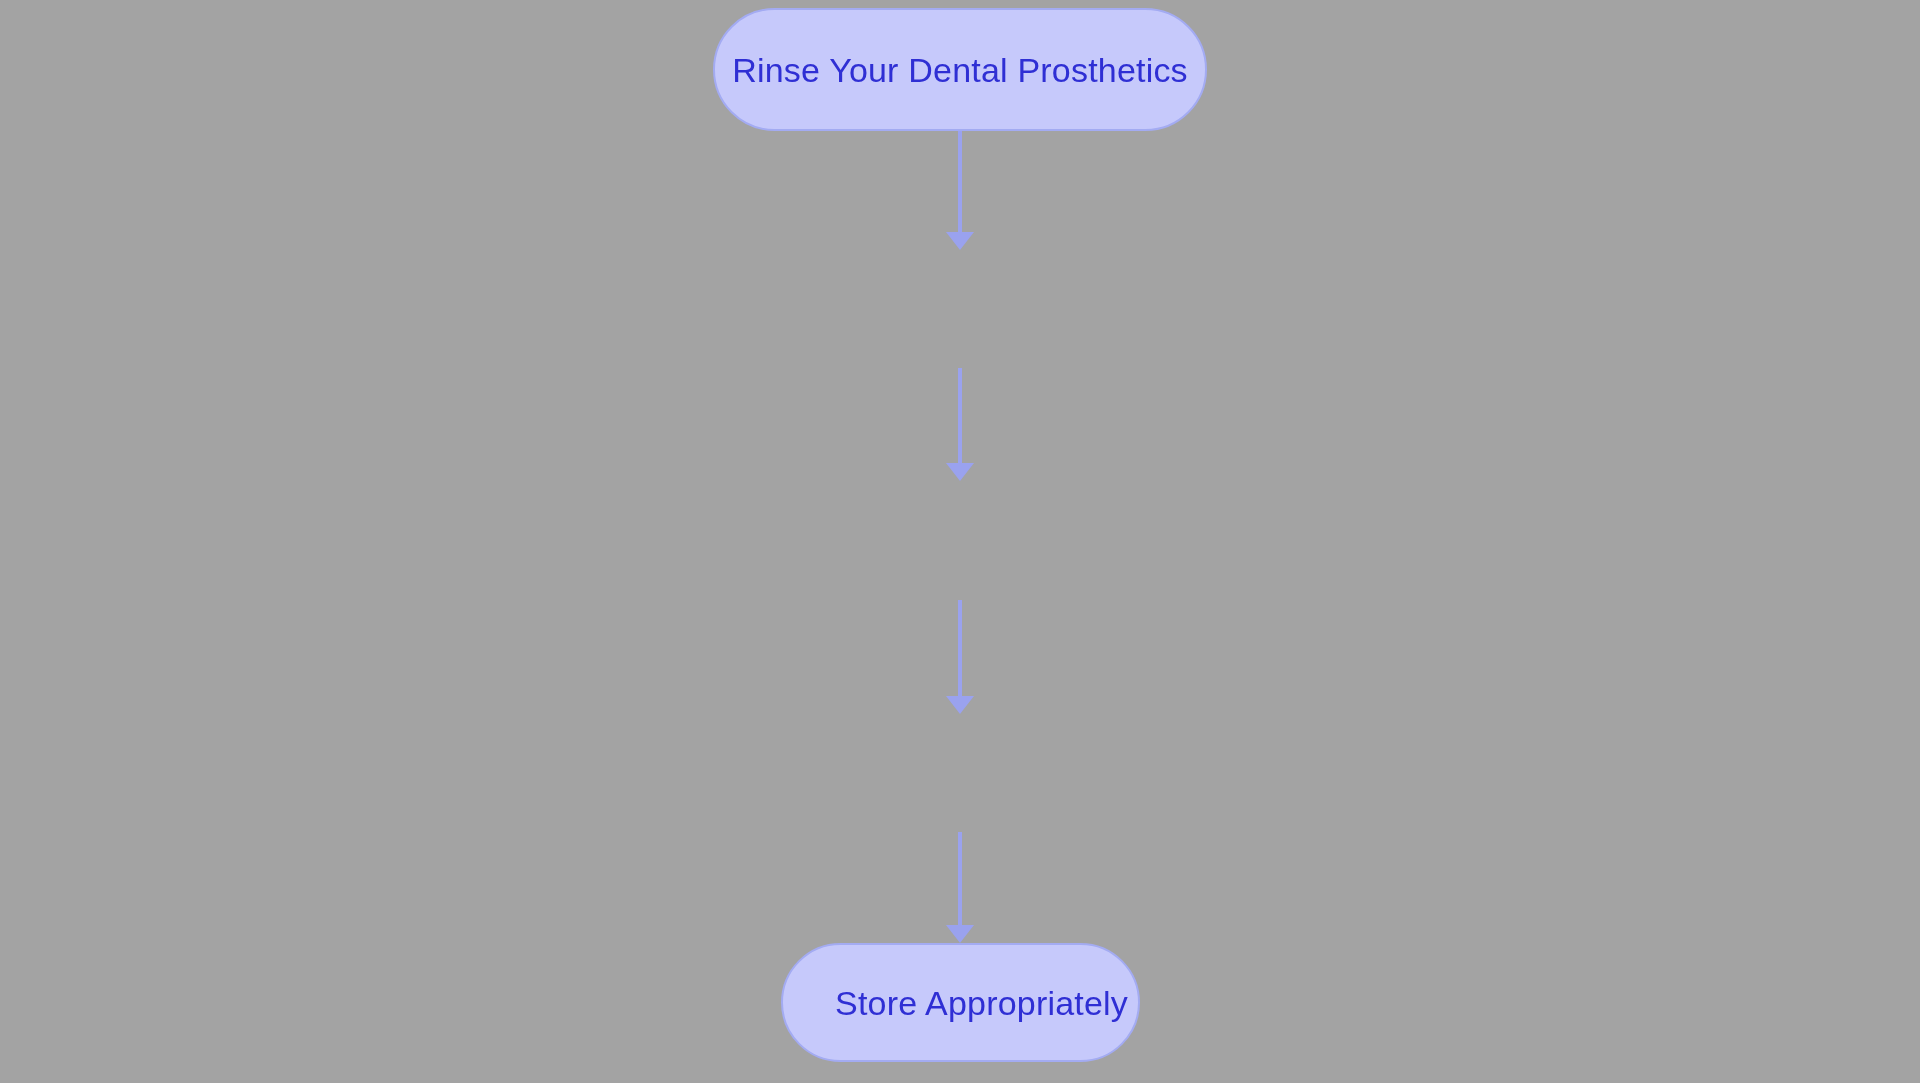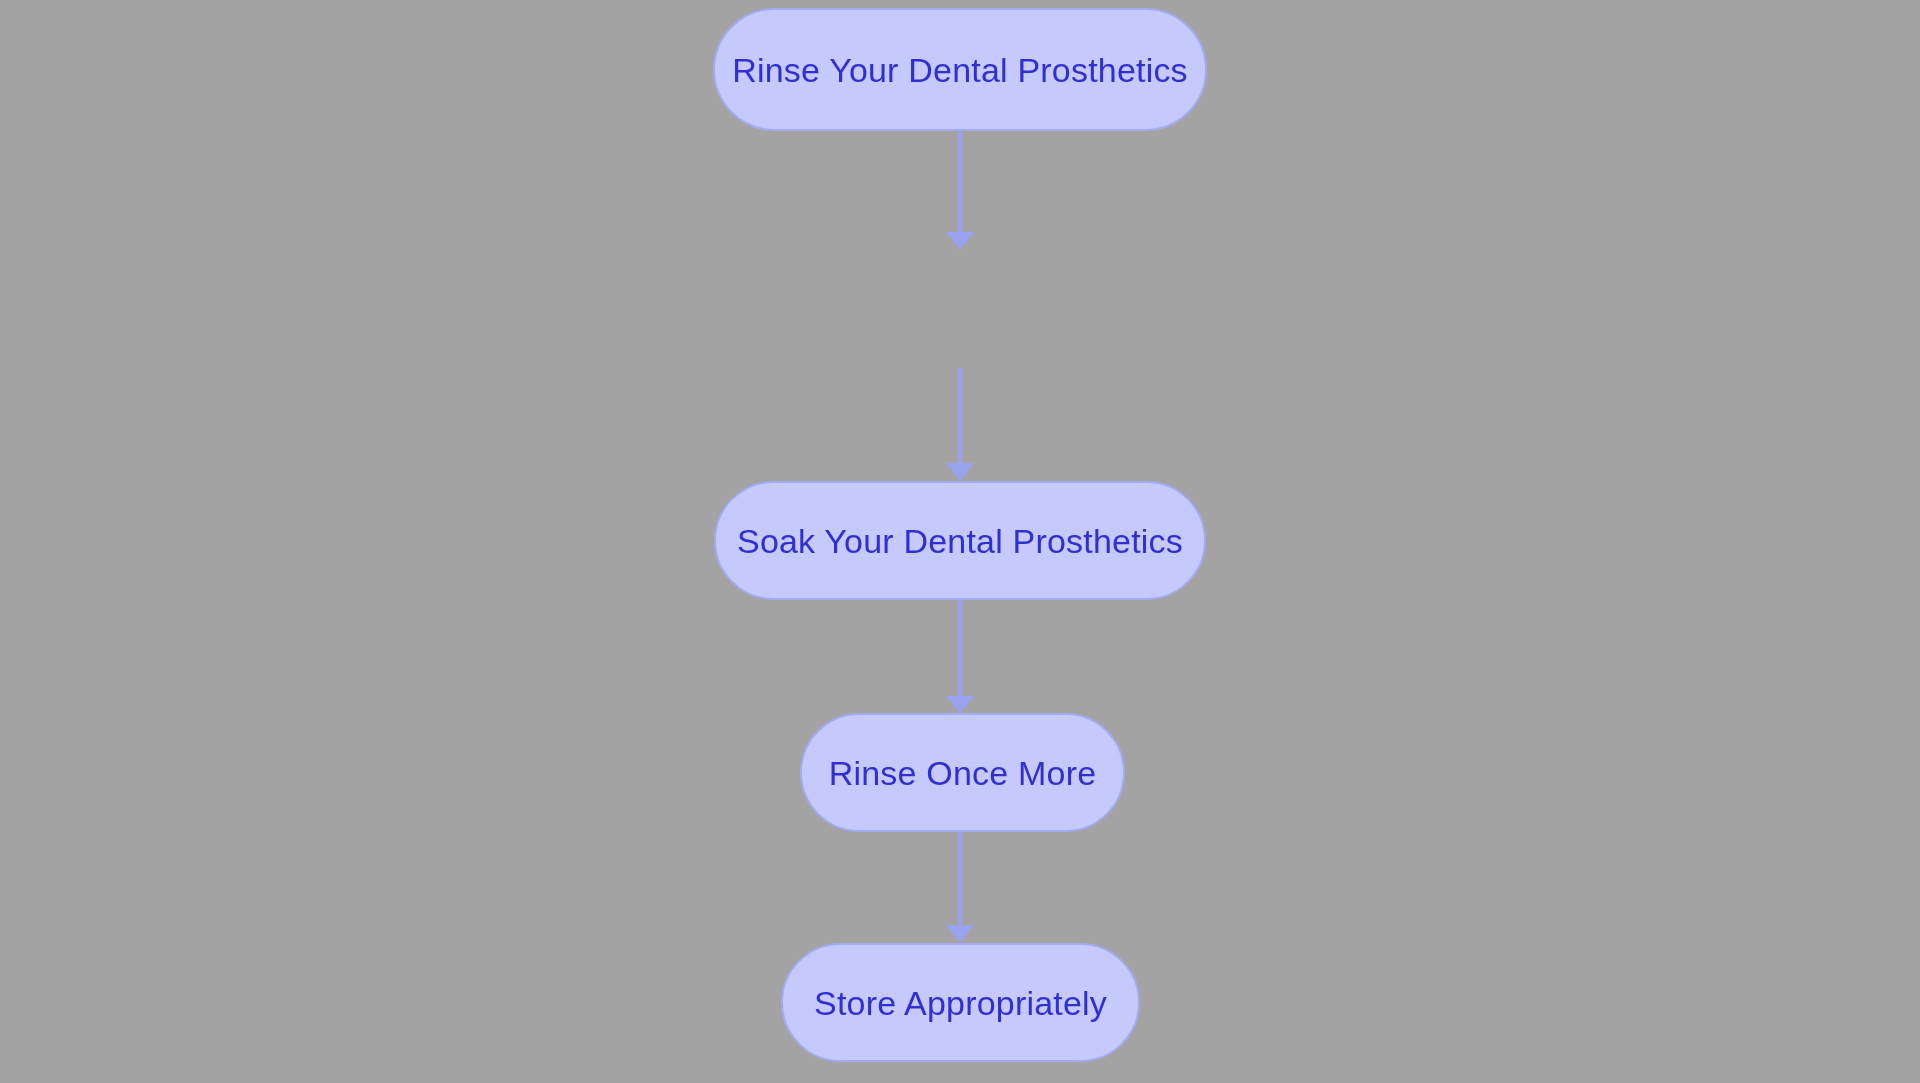--- a/index.html
+++ b/index.html
@@ -79,25 +79,19 @@
       <line class="edge-line" x1="960" y1="832" x2="960" y2="925"></line>
       <polygon class="edge-head" points="946,925 974,925 960,943"></polygon>
     </g>
   </svg>
 
   <div class="flow-node" style="left:713px; top:8px; width:494px; height:123px;">
     <span class="flow-node-label">Rinse Your Dental Prosthetics</span>
   </div>
 
 
-  <div class="flow-node" style="left:714px; top:481px; width:492px; height:119px;">
-    <span class="flow-node-label">Soak Your Dental Prosthetics</span>
-  </div>
 
-  <div class="flow-node" style="left:800px; top:713px; width:325px; height:119px;">
-    <span class="flow-node-label">Rinse Once More</span>
-  </div>
 
-  <div class="flow-node" style="left:781px; top:943px; width:359px; height:119px;">
+  <div class="flow-node" style="left:781px; top:943px; width:359px; height:119px;justify-content:flex-end;">
     <span class="flow-node-label">Store Appropriately</span>
   </div>
 
 </div>
 
 </body></html>

